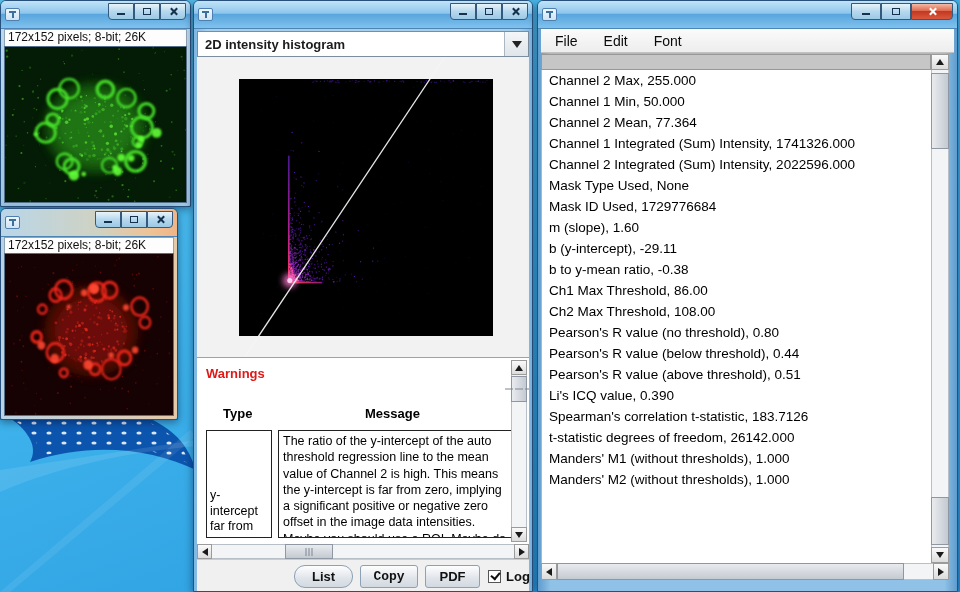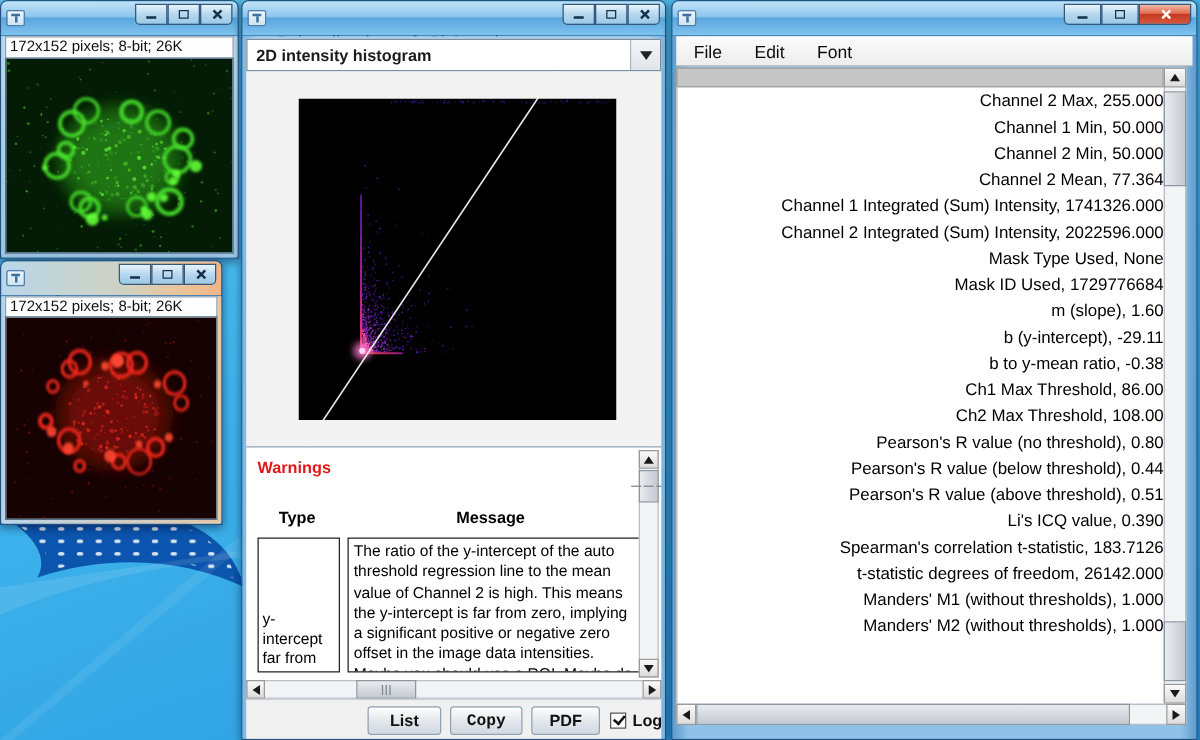--- a/index.html
+++ b/index.html
@@ -64,21 +64,21 @@
   .btn-bar{position:absolute;left:3px;right:3px;top:530px;bottom:0;background:#f0f0f0;border-top:1px solid #c8cdd2;}
   .jbtn{position:absolute;top:5px;height:23px;background:linear-gradient(#fefefe,#dfe4ea 60%,#d2d9e0);border:1px solid #8da0b4;border-radius:3px;font-size:13px;font-weight:bold;color:#111;display:flex;align-items:center;justify-content:center;}
   .chk{position:absolute;width:13px;height:13px;background:#fff;border:1px solid #555;top:10px;}
   .chk:after{content:"";position:absolute;left:2px;top:1px;width:7px;height:4px;border-left:2px solid #111;border-bottom:2px solid #111;transform:rotate(-50deg);}
   .chk-label{position:absolute;top:9px;font-size:13px;font-weight:bold;color:#111;}
   
   .log-body{position:absolute;left:0;right:0;top:28px;bottom:0;background:linear-gradient(90deg,#5e9bcd,#8fc2e6 3%,#8fc2e6 97%,#5e9bcd);}
   .menu-bar{position:absolute;left:3px;right:3px;top:0;height:24px;background:linear-gradient(#fbfbfb,#ededed);border-bottom:1px solid #c2c2c2;display:flex;align-items:center;padding-left:14px;gap:26px;}
   .menu-item{font-size:14px;color:#0a0a0a;}
   .gray-strip{position:absolute;left:3px;right:26px;top:25px;height:16px;background:#c6c6c6;border:1px solid #989898;}
-  .log-text{position:absolute;left:3px;right:26px;top:41px;bottom:28px;background:#fff;border-left:1px solid #b5b5b5;overflow:hidden;padding:3px 0 0 7px;text-align:right;}
+  .log-text{position:absolute;left:3px;right:26px;top:41px;bottom:28px;background:#fff;border-left:1px solid #b5b5b5;overflow:hidden;padding:3px 0 0 7px;}
   .log-line{height:21px;font-size:13.5px;color:#000;white-space:nowrap;}
   .log-vscroll{position:absolute;right:8px;width:18px;top:25px;bottom:28px;}
   .log-hscroll{position:absolute;left:3px;right:8px;bottom:11px;height:17px;}
 </style>
 </head>
 <body>
 
 <div id="stage">
 
   <svg id="wallpaper" width="960" height="592" viewBox="0 0 960 592">
@@ -1845,21 +1845,21 @@
               <i></i>
               <i></i>
             </span>
           </div>
         <div class="sb-btn" style="right:0;top:0;width:15px;height:15px;">
             <span class="tri-right"></span>
           </div>
       </div>
 
       <div class="btn-bar">
-        <div class="jbtn" style="left:97px;width:59px;">List</div>
+        <div class="jbtn" style="left:97px;width:59px;border-radius:11px;">List</div>
         <div class="jbtn" style="left:163px;width:58px;font-family:Liberation Mono, monospace;">Copy</div>
         <div class="jbtn" style="left:228px;width:55px;">PDF</div>
         <div class="chk" style="left:291px;"></div>
         <div class="chk-label" style="left:309px;">Log</div>
       </div>
     </div>
   </div>
 
   <div class="win" style="left:537px;top:0;width:421px;height:592px;">
     <div class="titlebar">
@@ -1881,21 +1881,20 @@
       <div class="menu-bar">
         <span class="menu-item">File</span>
         <span class="menu-item">Edit</span>
         <span class="menu-item">Font</span>
       </div>
       <div class="gray-strip"></div>
       <div class="log-text">
         <div>
           <div class="log-line">Channel 2 Max, 255.000</div>
         <div class="log-line">Channel 1 Min, 50.000</div>
-            <div class="log-line">Channel 2 Min, 50.000</div>
             <div class="log-line">Channel 2 Mean, 77.364</div>
             <div class="log-line">Channel 1 Integrated (Sum) Intensity, 1741326.000</div>
             <div class="log-line">Channel 2 Integrated (Sum) Intensity, 2022596.000</div>
             <div class="log-line">Mask Type Used, None</div>
             <div class="log-line">Mask ID Used, 1729776684</div>
             <div class="log-line">m (slope), 1.60</div>
             <div class="log-line">b (y-intercept), -29.11</div>
             <div class="log-line">b to y-mean ratio, -0.38</div>
             <div class="log-line">Ch1 Max Threshold, 86.00</div>
             <div class="log-line">Ch2 Max Threshold, 108.00</div>

